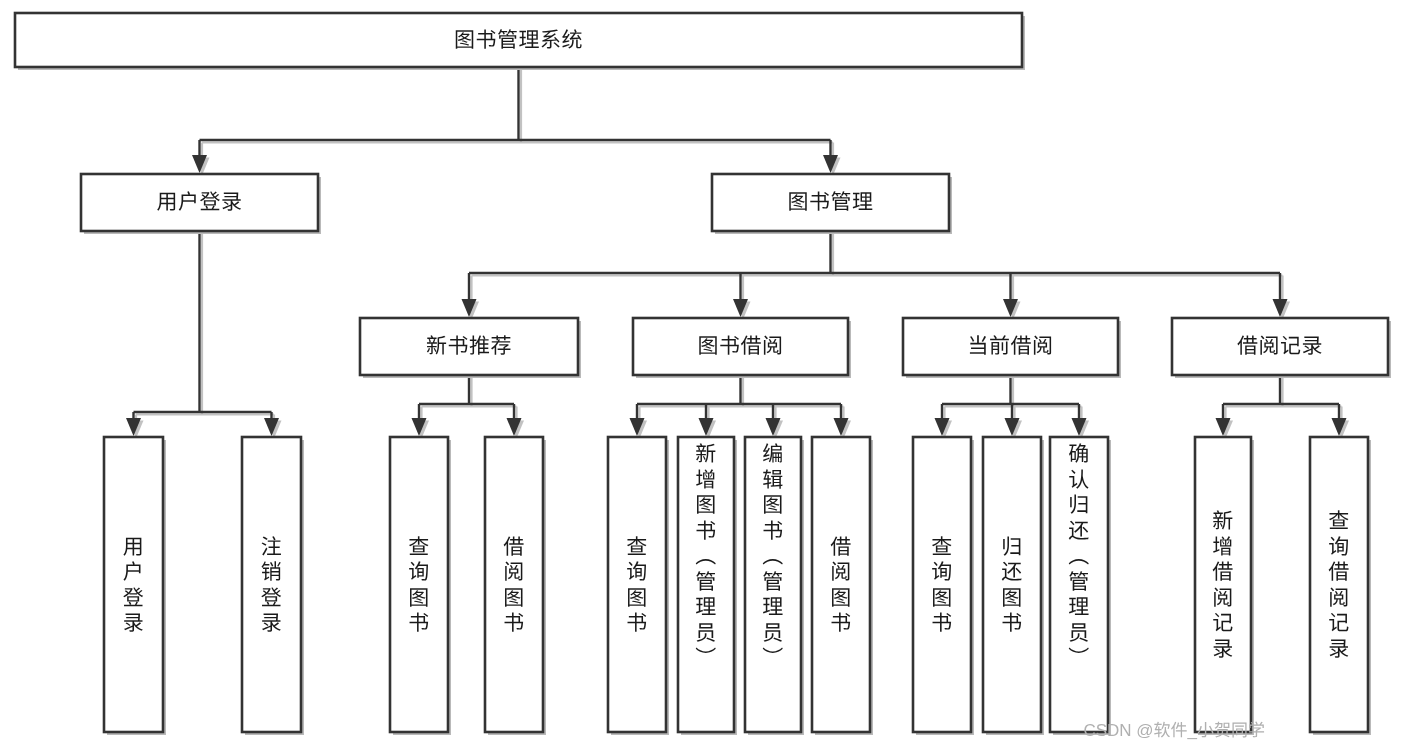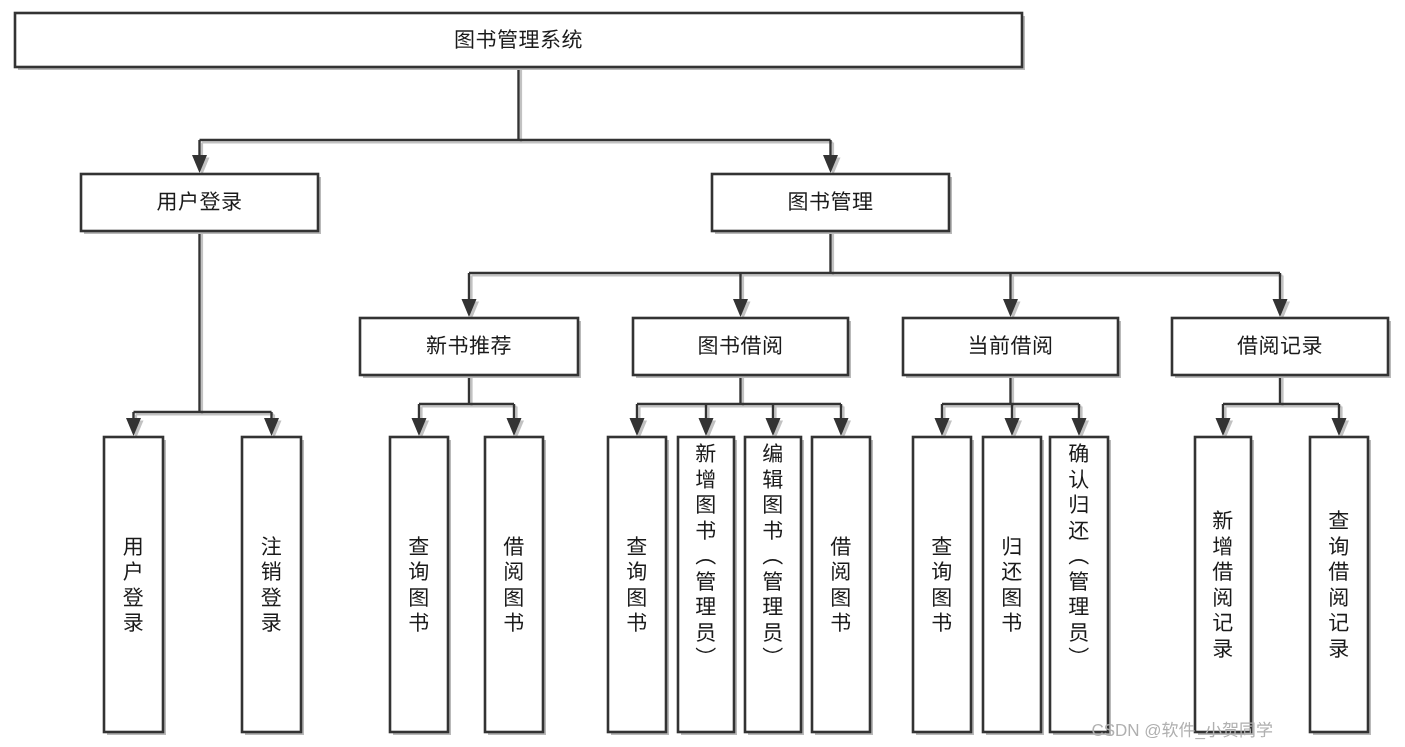--- a/index.html
+++ b/index.html
@@ -63,21 +63,21 @@
   }
   .node-label-v {
     font-family: "Liberation Sans", "DejaVu Sans", sans-serif;
     font-size: 21px;
     fill: #1a1a1a;
     text-anchor: middle;
     letter-spacing: 0.5px;
   }
   .watermark-text {
     position: absolute;
-    right: 4px;
+    right: 12px;
     bottom: 6px;
     font-family: "Liberation Sans", "DejaVu Sans", sans-serif;
     font-size: 17px;
     color: #b0b0b0;
     white-space: nowrap;
     user-select: none;
   }
 </style>
 </head>
 <body>

